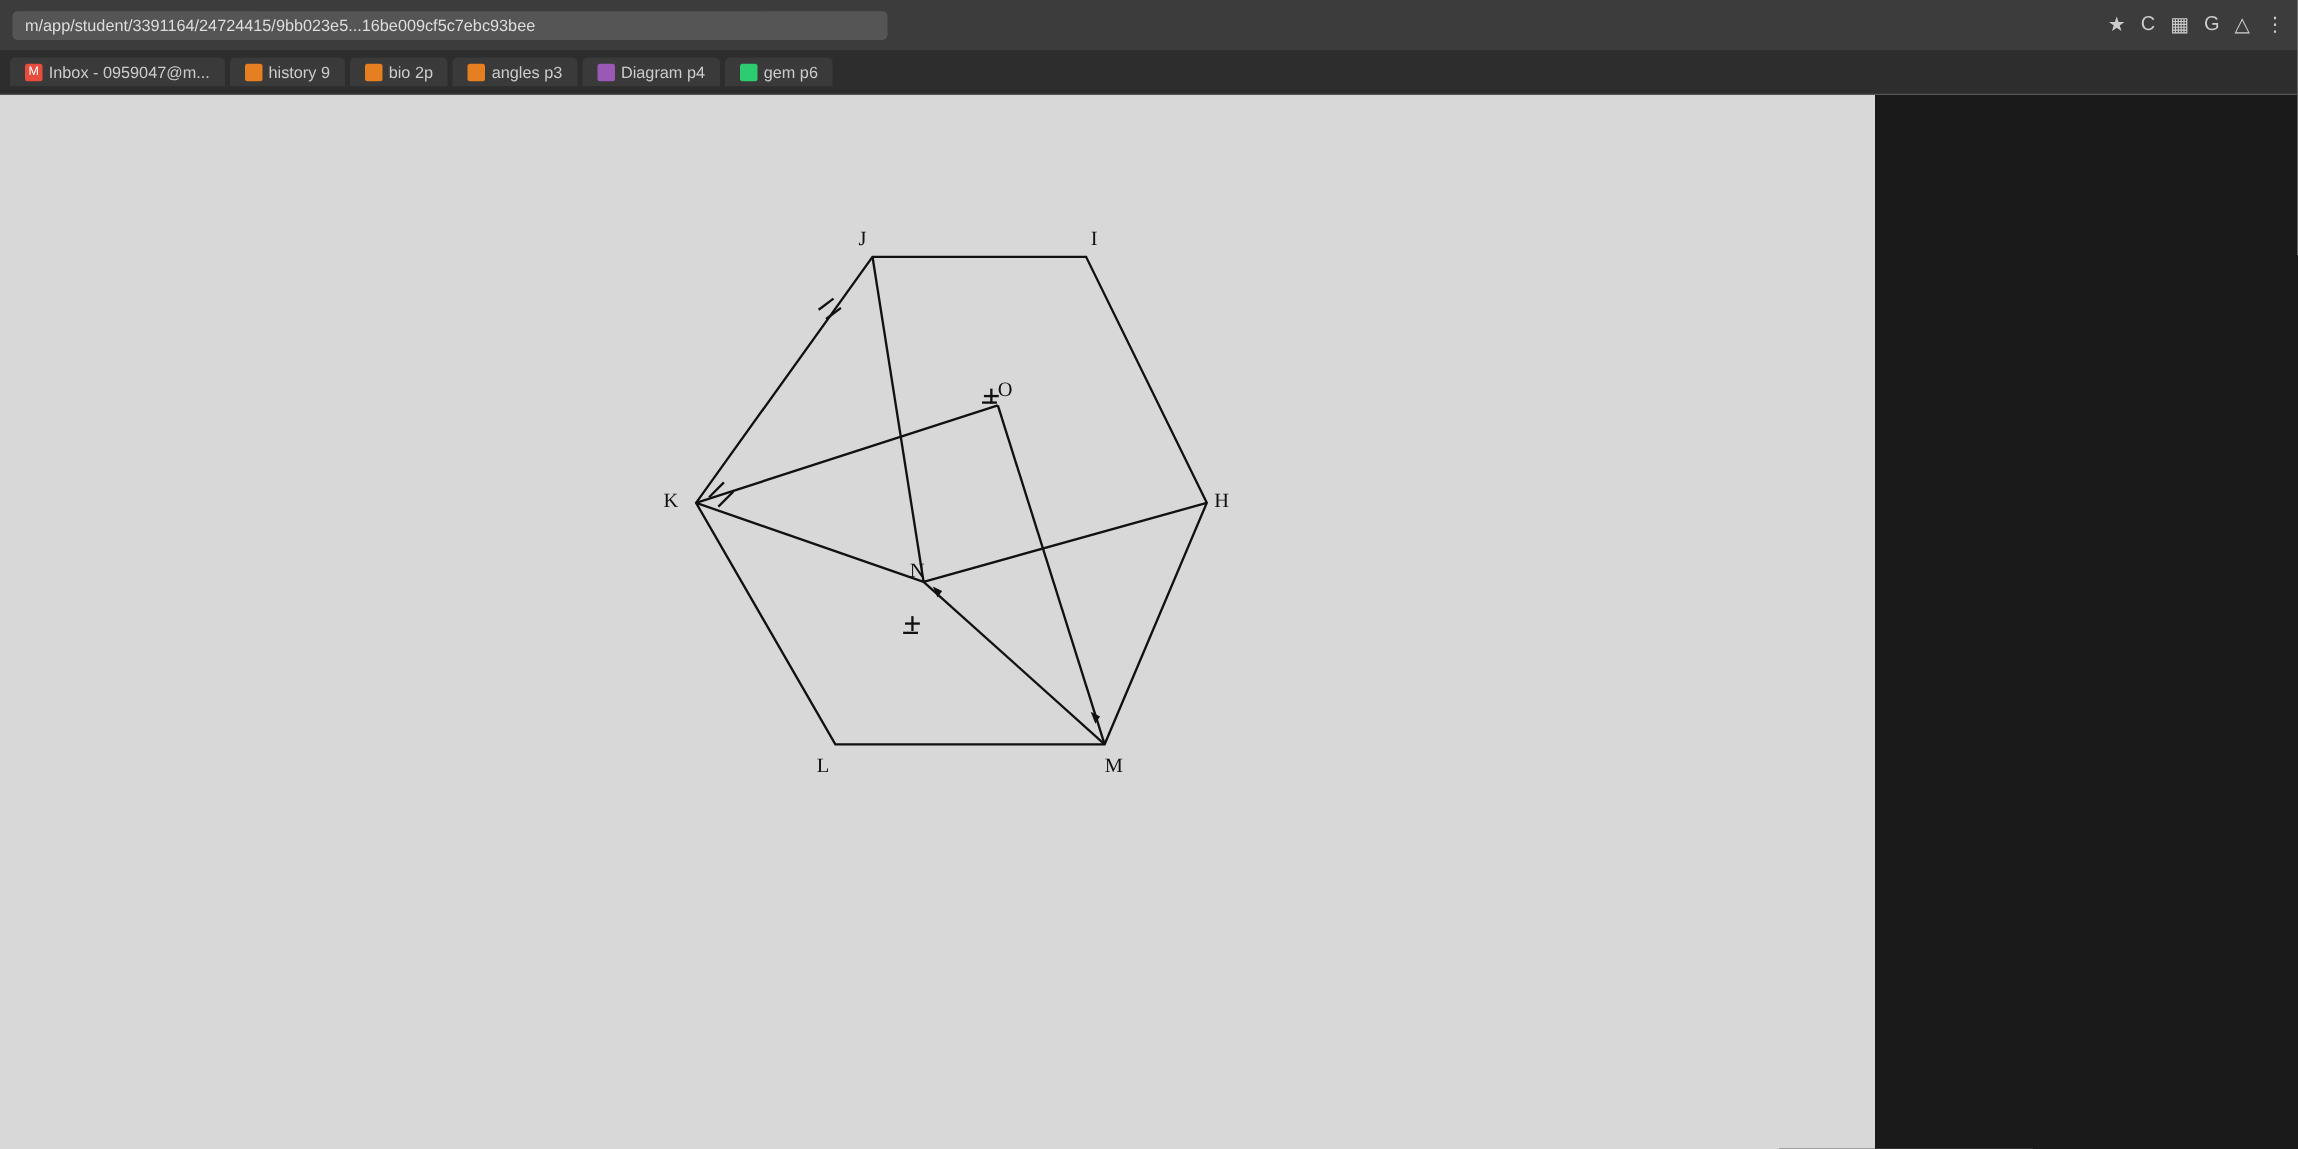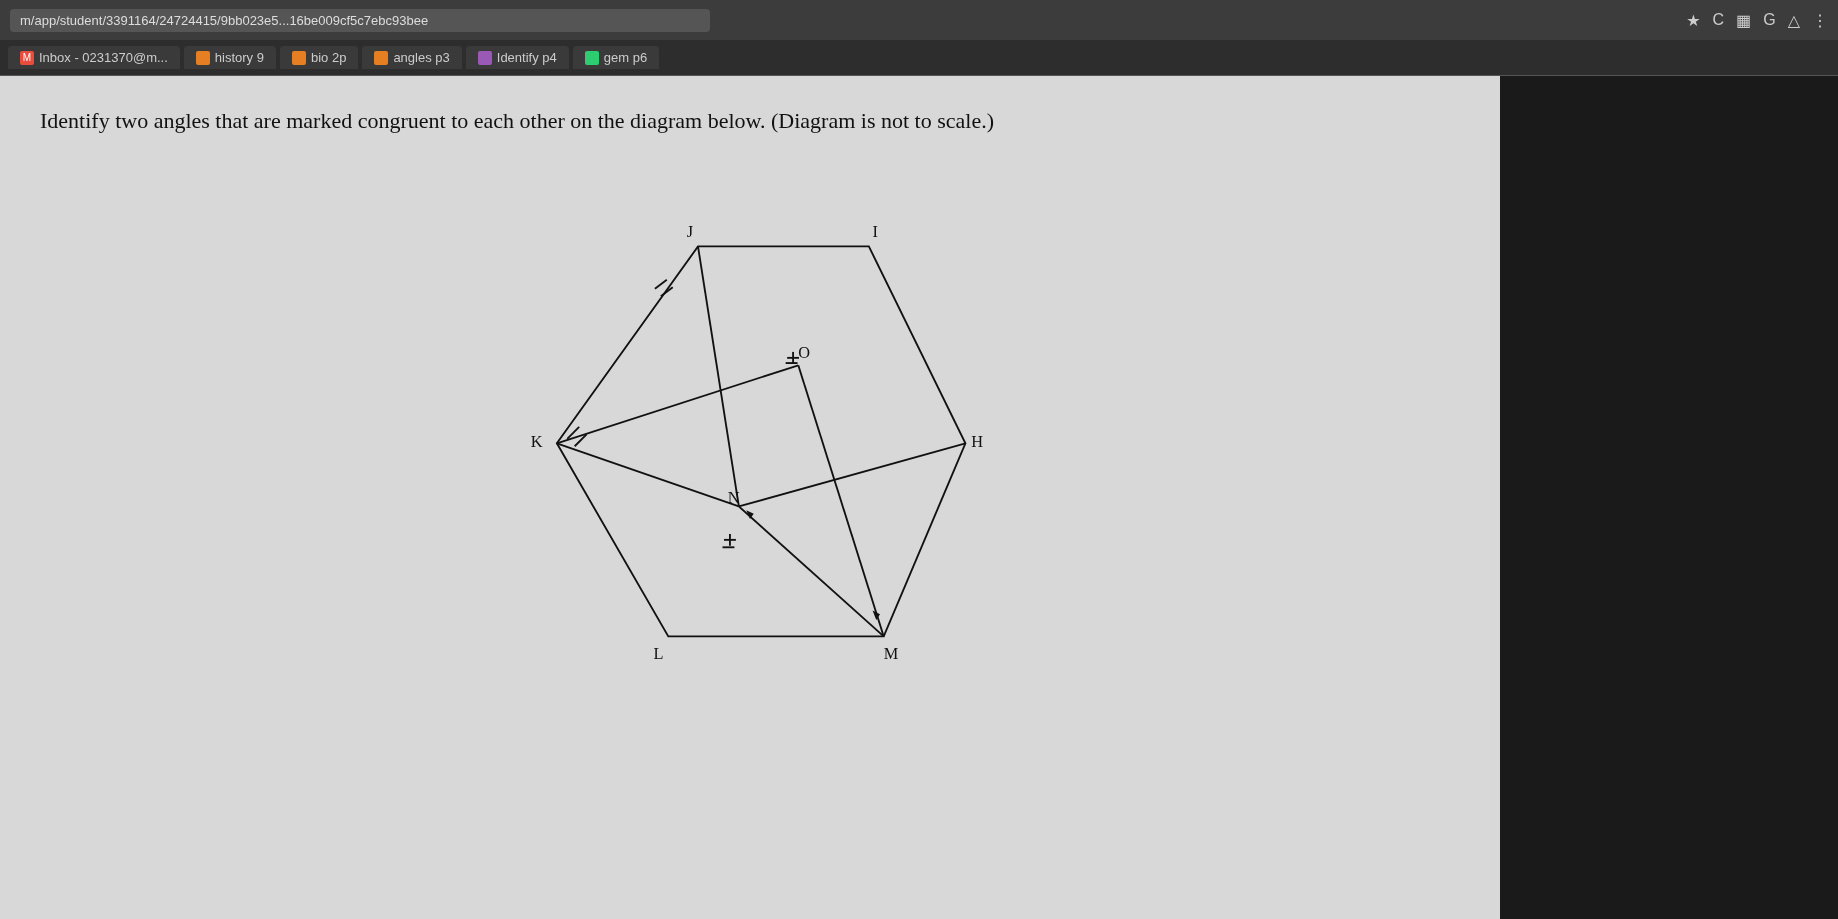--- a/index.html
+++ b/index.html
@@ -138,48 +138,47 @@
       <button class="browser-icon-btn">▦</button>
       <button class="browser-icon-btn">G</button>
       <button class="browser-icon-btn">△</button>
       <button class="browser-icon-btn">⋮</button>
     </div>
   </div>
 
   <div class="tabs-bar">
     <div class="tab tab-inbox">
       <span class="tab-icon" style="background:#e74c3c;font-size:10px;color:white;display:flex;align-items:center;justify-content:center;">M</span>
-      <span>Inbox - 0231370@m...</span>
+      <span>Inbox - 0959047@m...</span>
     </div>
     <div class="tab tab-history">
       <span class="tab-icon" style="background:#e67e22;"></span>
       <span>history 9</span>
     </div>
     <div class="tab tab-bio">
       <span class="tab-icon" style="background:#e67e22;"></span>
       <span>bio 2p</span>
     </div>
     <div class="tab tab-woods">
       <span class="tab-icon" style="background:#e67e22;"></span>
       <span>angles p3</span>
     </div>
     <div class="tab tab-english">
       <span class="tab-icon" style="background:#9b59b6;"></span>
-      <span>Identify p4</span>
+      <span>Diagram p4</span>
     </div>
     <div class="tab tab-gem">
       <span class="tab-icon" style="background:#2ecc71;"></span>
       <span>gem p6</span>
     </div>
   </div>
 
   <div class="content-row">
     <div class="main-content">
 
-      <p class="question-text">Identify two angles that are marked congruent to each other on the diagram below. (Diagram is not to scale.)</p>
 
       <div class="diagram-area">
         <svg class="diagram" viewBox="0 0 700 650">
 
           <polygon points="90,320 280,55 510,55 640,320 530,580 240,580" fill="none" stroke="#111" stroke-width="2.5"></polygon>
 
           <line x1="90" y1="320" x2="415" y2="215" stroke="#111" stroke-width="2.5"></line>
 
           <line x1="415" y1="215" x2="530" y2="580" stroke="#111" stroke-width="2.5"></line>
 

